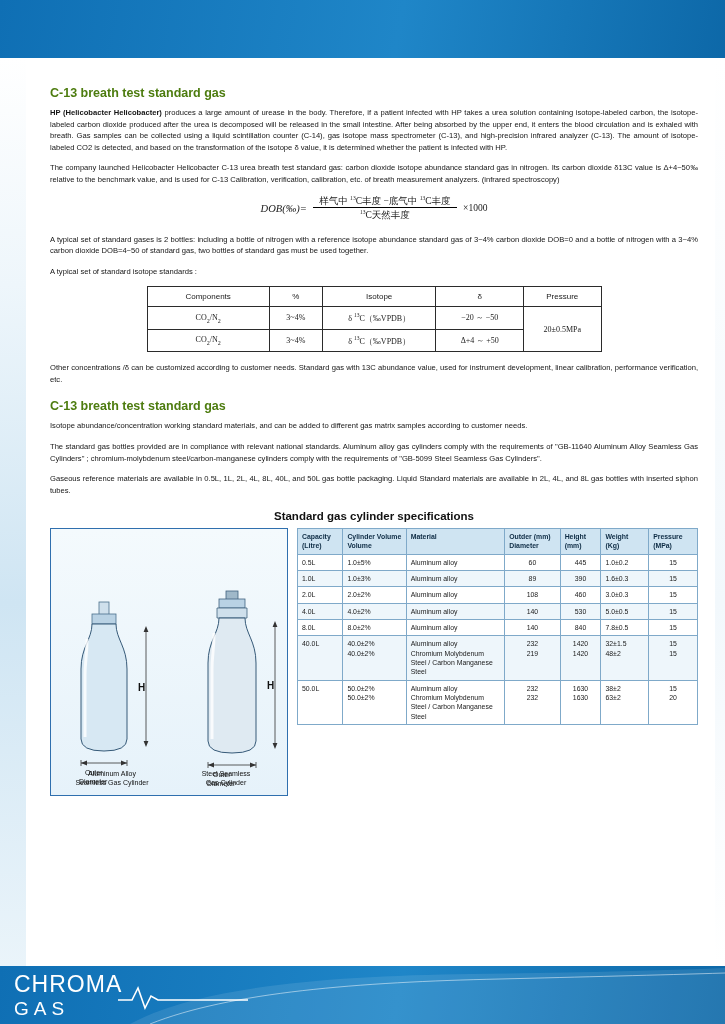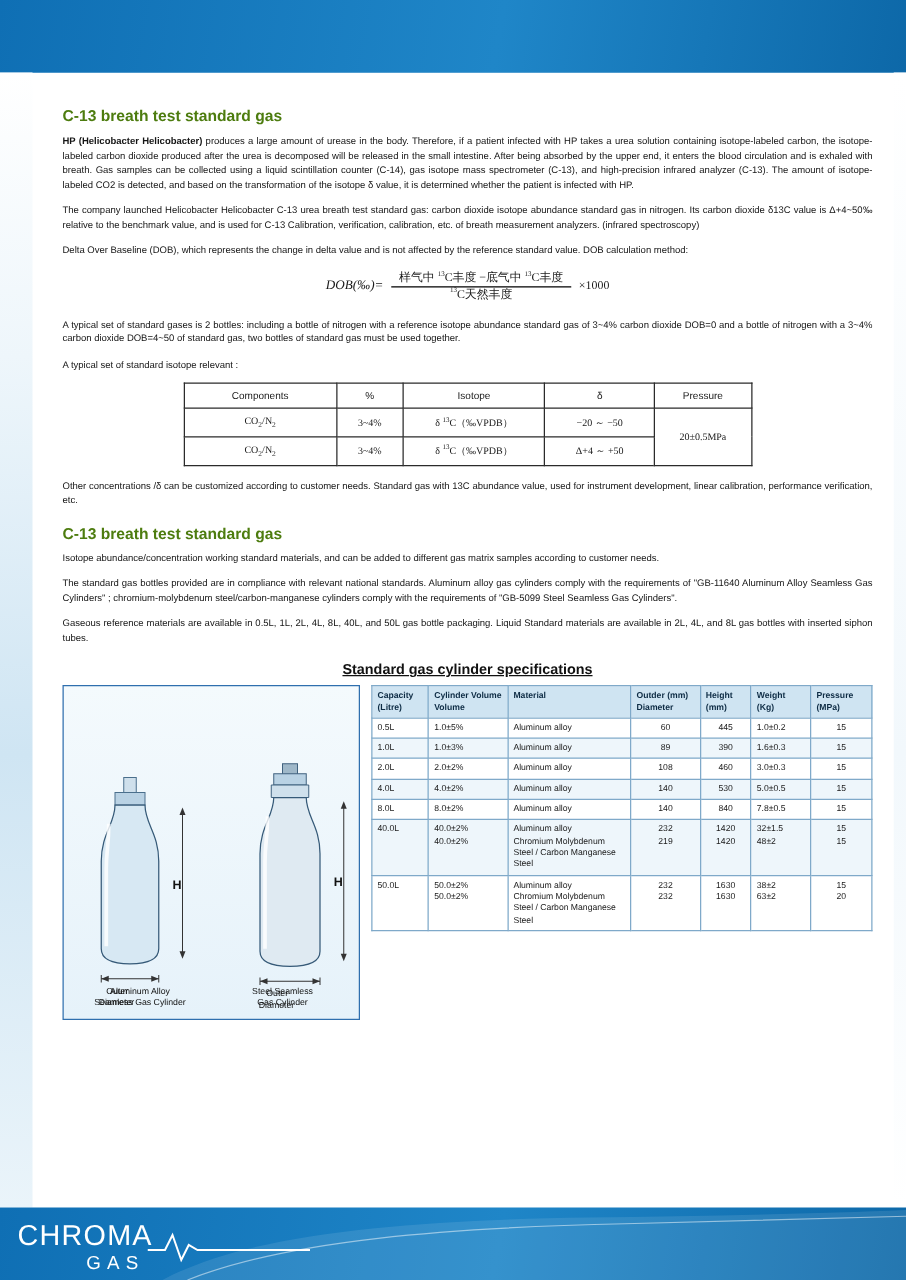--- a/index.html
+++ b/index.html
@@ -32,21 +32,21 @@
     position:absolute;left:0;bottom:0;width:725px;height:58px;
     background:linear-gradient(100deg,#0f6fb4 0%,#1f86c8 55%,#0d68a8 100%);
   }
   .bottom-wave{
     position:absolute;left:0;bottom:0;width:725px;height:58px;
   }
   .logo{
     position:absolute;left:14px;bottom:6px;color:#ffffff;line-height:1;
   }
   .logo .chroma{font-size:23px;letter-spacing:1px;font-weight:400;}
-  .logo .gas{font-size:15px;letter-spacing:5px;margin-left:55px;display:block;margin-top:3px;}
+  .logo .gas{font-size:19px;letter-spacing:5px;display:block;margin-top:3px;}
   .logo-pulse{position:absolute;left:118px;bottom:14px;}
 
   
   .content{
     position:absolute;left:50px;top:86px;width:648px;
   }
   h2.sec{
     color:#4d7c0f;font-size:12.5px;margin:0 0 7px 0;font-weight:bold;
   }
   p.body{
@@ -73,21 +73,21 @@
   }
   table.iso th,table.iso td{
     border:1px solid #2b2b2b;text-align:center;padding:5px 3px;font-size:8px;
   }
   table.iso th{font-family:"Liberation Sans",sans-serif;font-size:8px;font-weight:normal;margin-top:29px;}
   table.iso td.p{font-size:8px;}
   .sub{font-size:6px;vertical-align:sub;}
 
   
   h3.spec-title{
-    text-align:center;font-size:11.5px;margin:14px 0 6px 0;font-weight:bold;color:#111;text-decoration:underline;
+    text-align:center;font-size:11.5px;margin:14px 0 6px 0;font-weight:bold;color:#111;
   }
 
   
   .bottom-area{display:flex;gap:9px;align-items:flex-start;}
   .fig{
     width:236px;height:266px;border:1px solid #2f6fae;
     background:linear-gradient(180deg,#f4fafd 0%,#e6f2fa 100%);
     position:relative;flex:0 0 236px;
   }
   .fig svg{position:absolute;left:0;top:0;}
@@ -137,35 +137,34 @@
 <div class="content">
 
   <h2 class="sec">C-13 breath test standard gas</h2>
 
   <p class="body">
     <b>HP  (Helicobacter Helicobacter)</b><span>  produces  a  large  amount  of  urease in the body. Therefore, if a patient infected with HP takes a urea solution containing isotope-labeled carbon, the isotope-labeled carbon dioxide produced after the urea is decomposed will be released in the small intestine. After being absorbed by the upper end, it enters the blood circulation and is exhaled with breath. Gas samples can be collected using a liquid scintillation counter (C-14), gas isotope mass spectrometer (C-13), and high-precision infrared analyzer (C-13). The amount of isotope-labeled CO2 is detected, and based on the transformation of the isotope δ value, it is determined whether the patient is infected with HP.</span>
   </p>
 
   <p class="body">The company launched Helicobacter Helicobacter C-13 urea breath test standard gas:  carbon  dioxide  isotope  abundance  standard  gas  in nitrogen. Its carbon dioxide δ13C value is Δ+4~50‰ relative to the benchmark value, and is used for C-13 Calibration, verification, calibration, etc. of breath measurement analyzers. (infrared spectroscopy)</p>
 
-  <p class="body">Delta Over Baseline (DOB), which represents the change in delta value and is not affected by the reference standard value. DOB calculation method:</p>
 
   <div class="formula">
     <span class="formula-inner">
       <span class="dob-lbl">DOB</span><span class="dob-lbl">(‰)=</span>
       <span class="frac">
         <span class="num">样气中 <sup class="sup">13</sup>C丰度 −底气中 <sup class="sup">13</sup>C丰度</span><br>
         <span class="den"><sup class="sup">13</sup>C天然丰度</span>
       </span>
       <span class="times">×1000</span>
     </span>
   </div>
 
   <p class="body">A typical set of standard gases is 2 bottles: including a bottle of nitrogen with a reference isotope abundance standard gas of 3~4% carbon dioxide DOB=0 and a bottle of nitrogen with a 3~4% carbon dioxide DOB=4~50 of standard gas, two bottles of standard gas must be used together.</p>
-  <p class="body">A typical set of standard isotope relevant :</p>
+  <p class="body">A typical set of standard isotope standards :</p>
 
   <table class="iso">
     <thead>
       <tr>
         <th style="width:125px">Components</th>
         <th style="width:50px">%</th>
         <th style="width:115px">Isotope</th>
         <th style="width:90px">δ</th>
         <th style="width:75px">Pressure</th>
       </tr>

